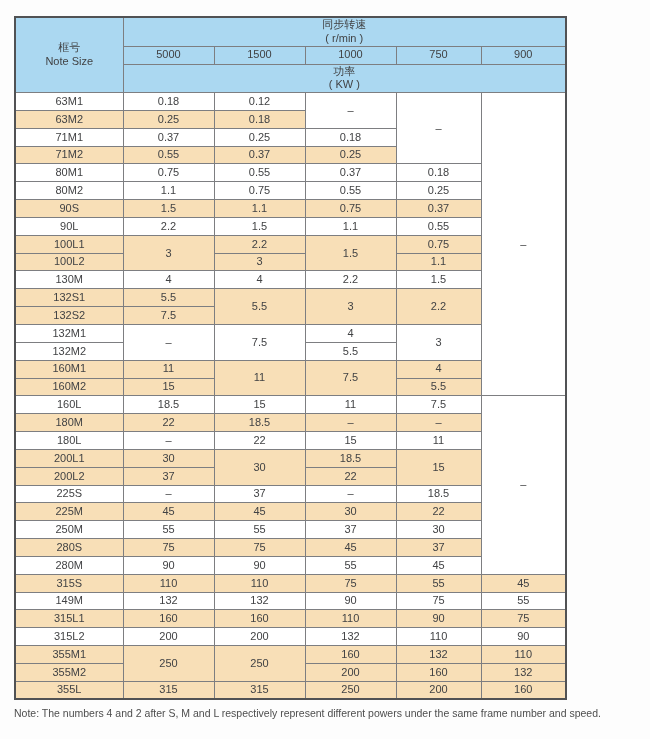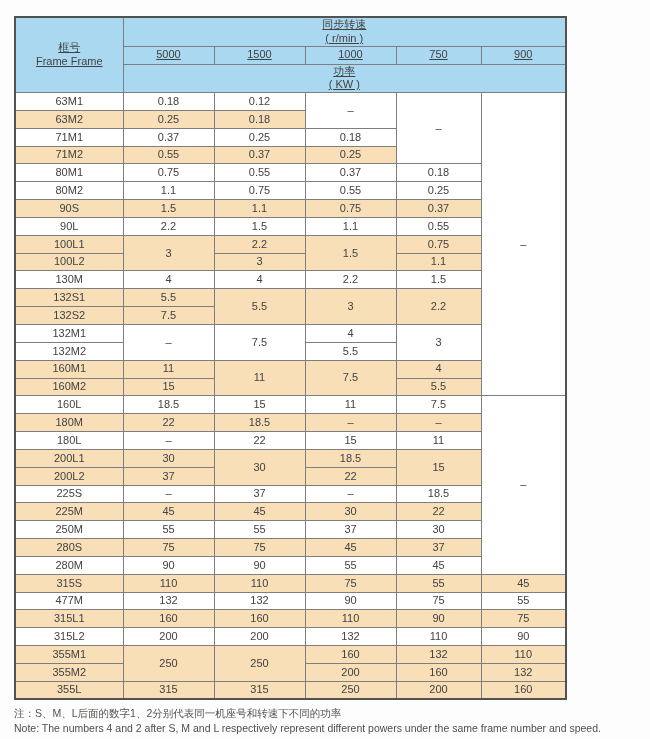--- a/index.html
+++ b/index.html
@@ -20,21 +20,21 @@
   table.spec th, table.spec td{
     border:1px solid var(--border);
     text-align:center;
     vertical-align:middle;
     padding:0;
     font-weight:normal;
     line-height:1.2;
     overflow:hidden;
     white-space:nowrap;
   }
-  thead th{background:var(--header-bg);text-decoration:underline;}
+  thead th{background:var(--header-bg);}
   tr.hdr-title{height:29px;}
   tr.hdr-speeds{height:18px;}
   tr.hdr-power{height:26px;margin-left:8px;}
   tbody tr{height:17.85px;margin-left:16px;}
   tbody td{background:#ffffff;}
   tbody tr.shade td{background:var(--row-shade);}
   tbody td.plain{background:#ffffff;}
   .two-line div{line-height:1.25;}
   .notes{margin:6px 0 0 14px;font-size:10.5px;line-height:1.45;color:#55534E;}
   .notes .en{color:#4E4E4E;}
@@ -50,21 +50,21 @@
       <col style="width:91px">
       <col style="width:91px">
       <col style="width:91px">
       <col style="width:85px">
       <col style="width:85px">
     </colgroup>
     <thead>
       <tr class="hdr-title">
         <th rowspan="3" class="two-line">
           <div>框号</div>
-          <div>Frame Frame</div>
+          <div>Note Size</div>
         </th>
         <th colspan="5" class="two-line">
           <div>同步转速</div>
           <div>( r/min )</div>
         </th>
       </tr>
       <tr class="hdr-speeds">
         <th>5000</th>
         <th>1500</th>
         <th>1000</th>
@@ -256,21 +256,21 @@
         </tr>
         <tr class="shade">
           <td>315S</td>
           <td>110</td>
           <td>110</td>
           <td>75</td>
           <td>55</td>
           <td>45</td>
         </tr>
         <tr>
-          <td>477M</td>
+          <td>149M</td>
           <td>132</td>
           <td>132</td>
           <td>90</td>
           <td>75</td>
           <td>55</td>
         </tr>
         <tr class="shade">
           <td>315L1</td>
           <td>160</td>
           <td>160</td>
@@ -305,17 +305,16 @@
           <td>315</td>
           <td>315</td>
           <td>250</td>
           <td>200</td>
           <td>160</td>
         </tr>
       </tbody>
   </table>
 
   <div class="notes">
-    <div class="zh">注：S、M、L后面的数字1、2分别代表同一机座号和转速下不同的功率</div>
     <div class="en">Note: The numbers 4 and 2 after S, M and L respectively represent different powers under the same frame number and speed.</div>
   </div>
 
 </div>
 
 </body></html>

